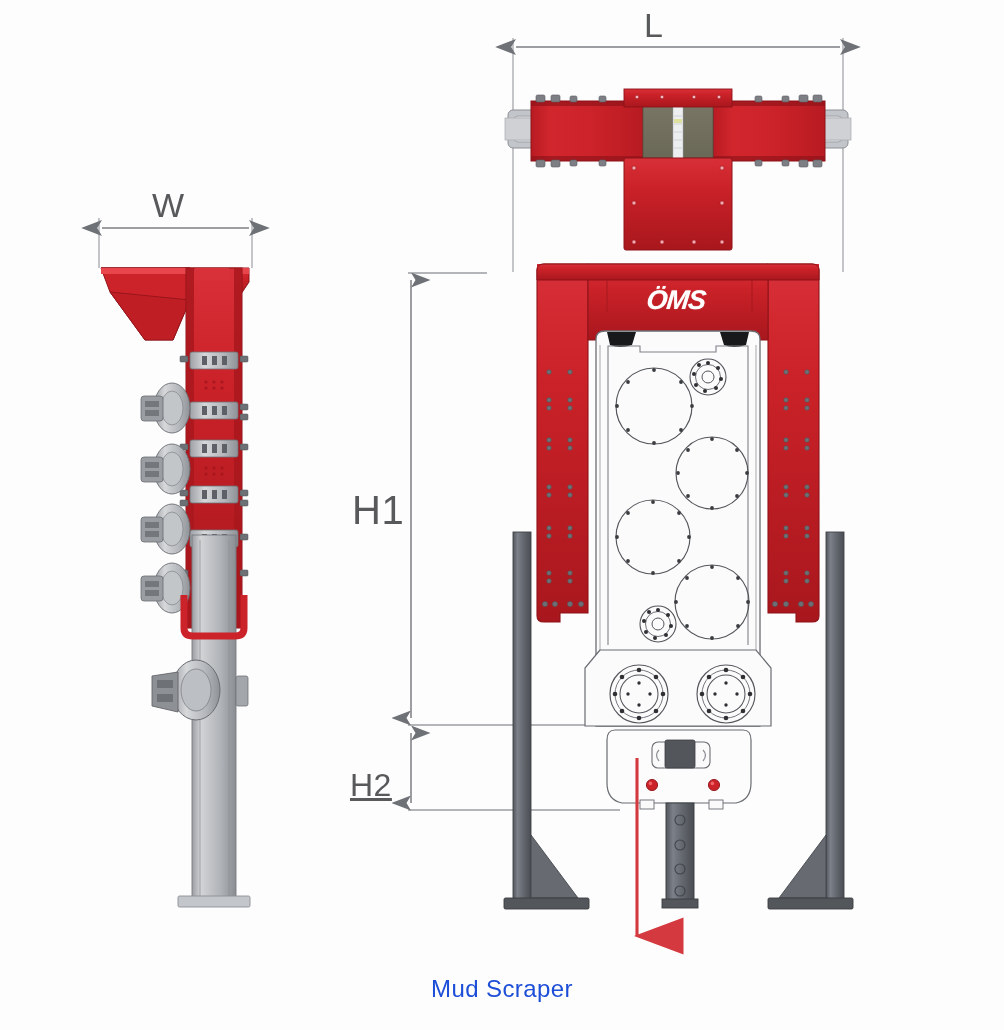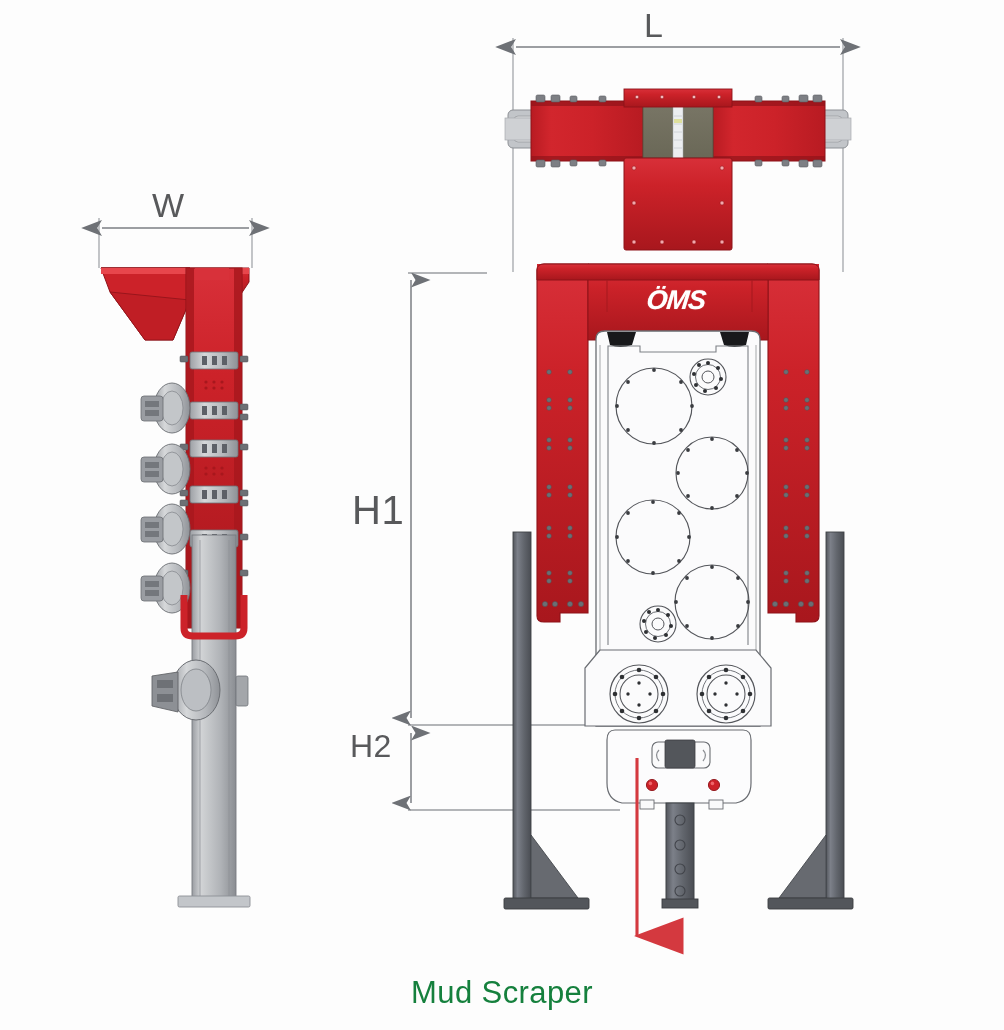--- a/index.html
+++ b/index.html
@@ -30,29 +30,29 @@
   .dim-label {
     position: absolute;
     font-family: "Liberation Sans", sans-serif;
     color: #58595b;
     font-weight: 400;
     letter-spacing: 0.5px;
   }
   #label-L { left: 644px; top: 6px; font-size: 34px; }
   #label-W { left: 152px; top: 186px; font-size: 34px; }
   #label-H1 { left: 352px; top: 488px; font-size: 40px; }
-  #label-H2 { left: 350px; top: 728px; font-size: 32px; }
+  #label-H2 { left: 350px; top: 767px; font-size: 32px; text-decoration: underline; }
   #label-mud {
     position: absolute;
     left: 0;
     top: 975px;
     width: 1004px;
     text-align: center;
-    color: #15803d;
-    font-size: 31px;
+    color: #1d4ed8;
+    font-size: 24px;
     font-family: "Liberation Sans", sans-serif;
     letter-spacing: 0.4px;
   }
   #logo-text {
     position: absolute;
     left: 628px;
     top: 285px;
     width: 96px;
     text-align: center;
     color: #ffffff;

